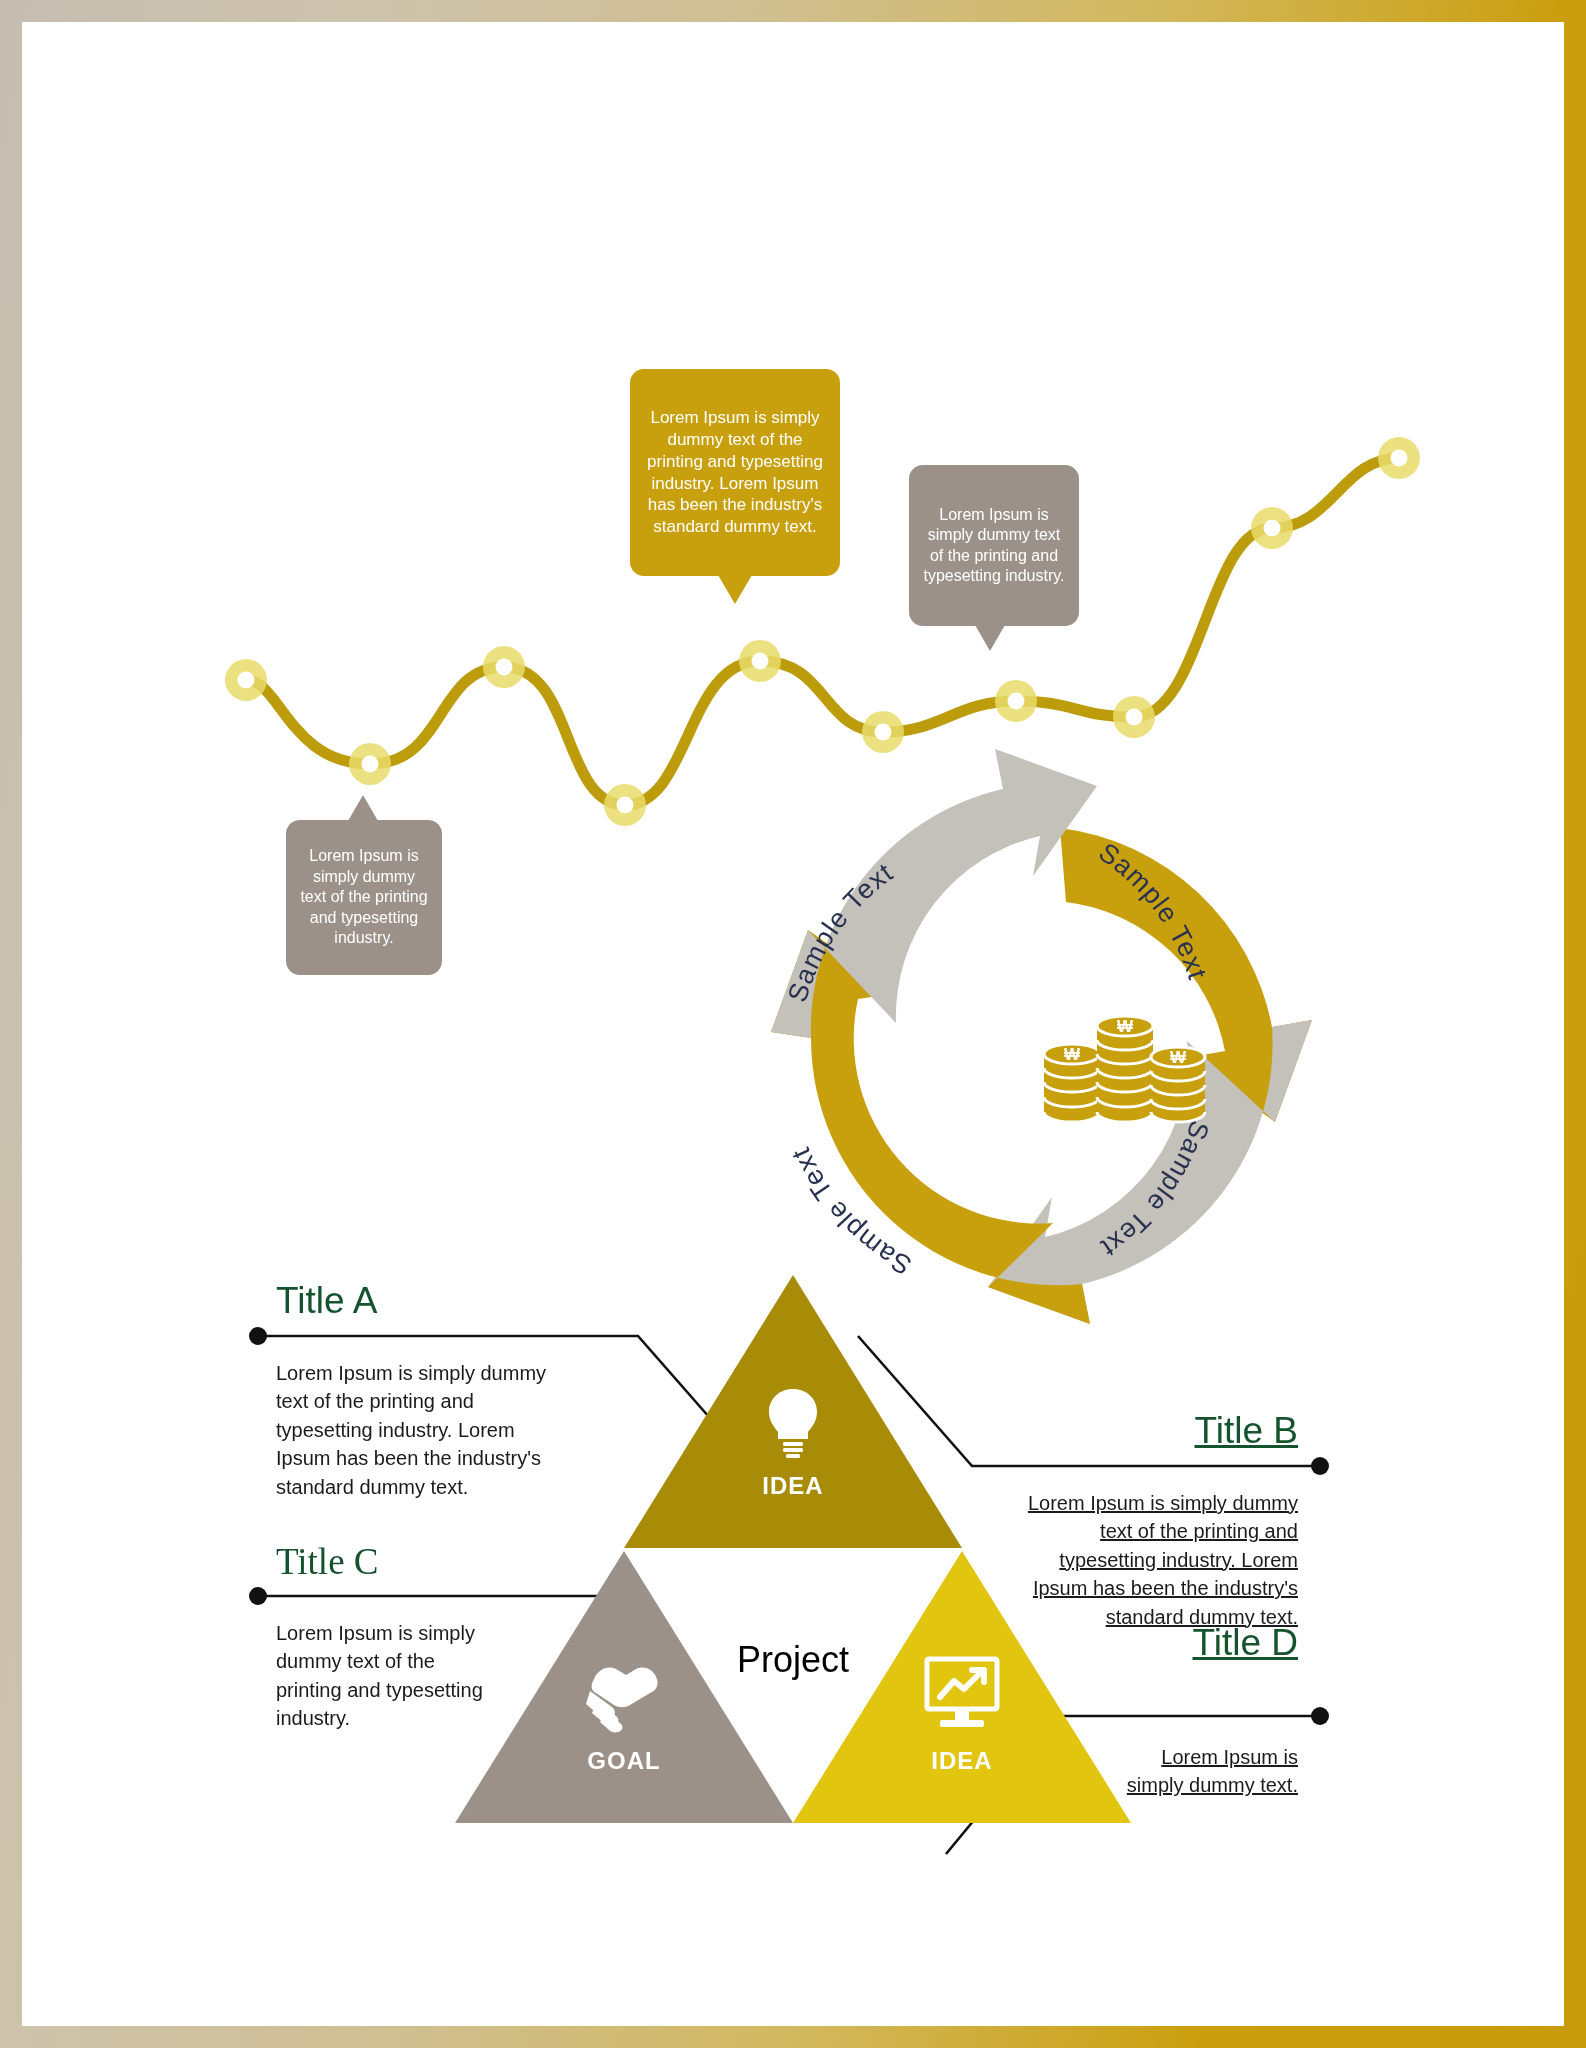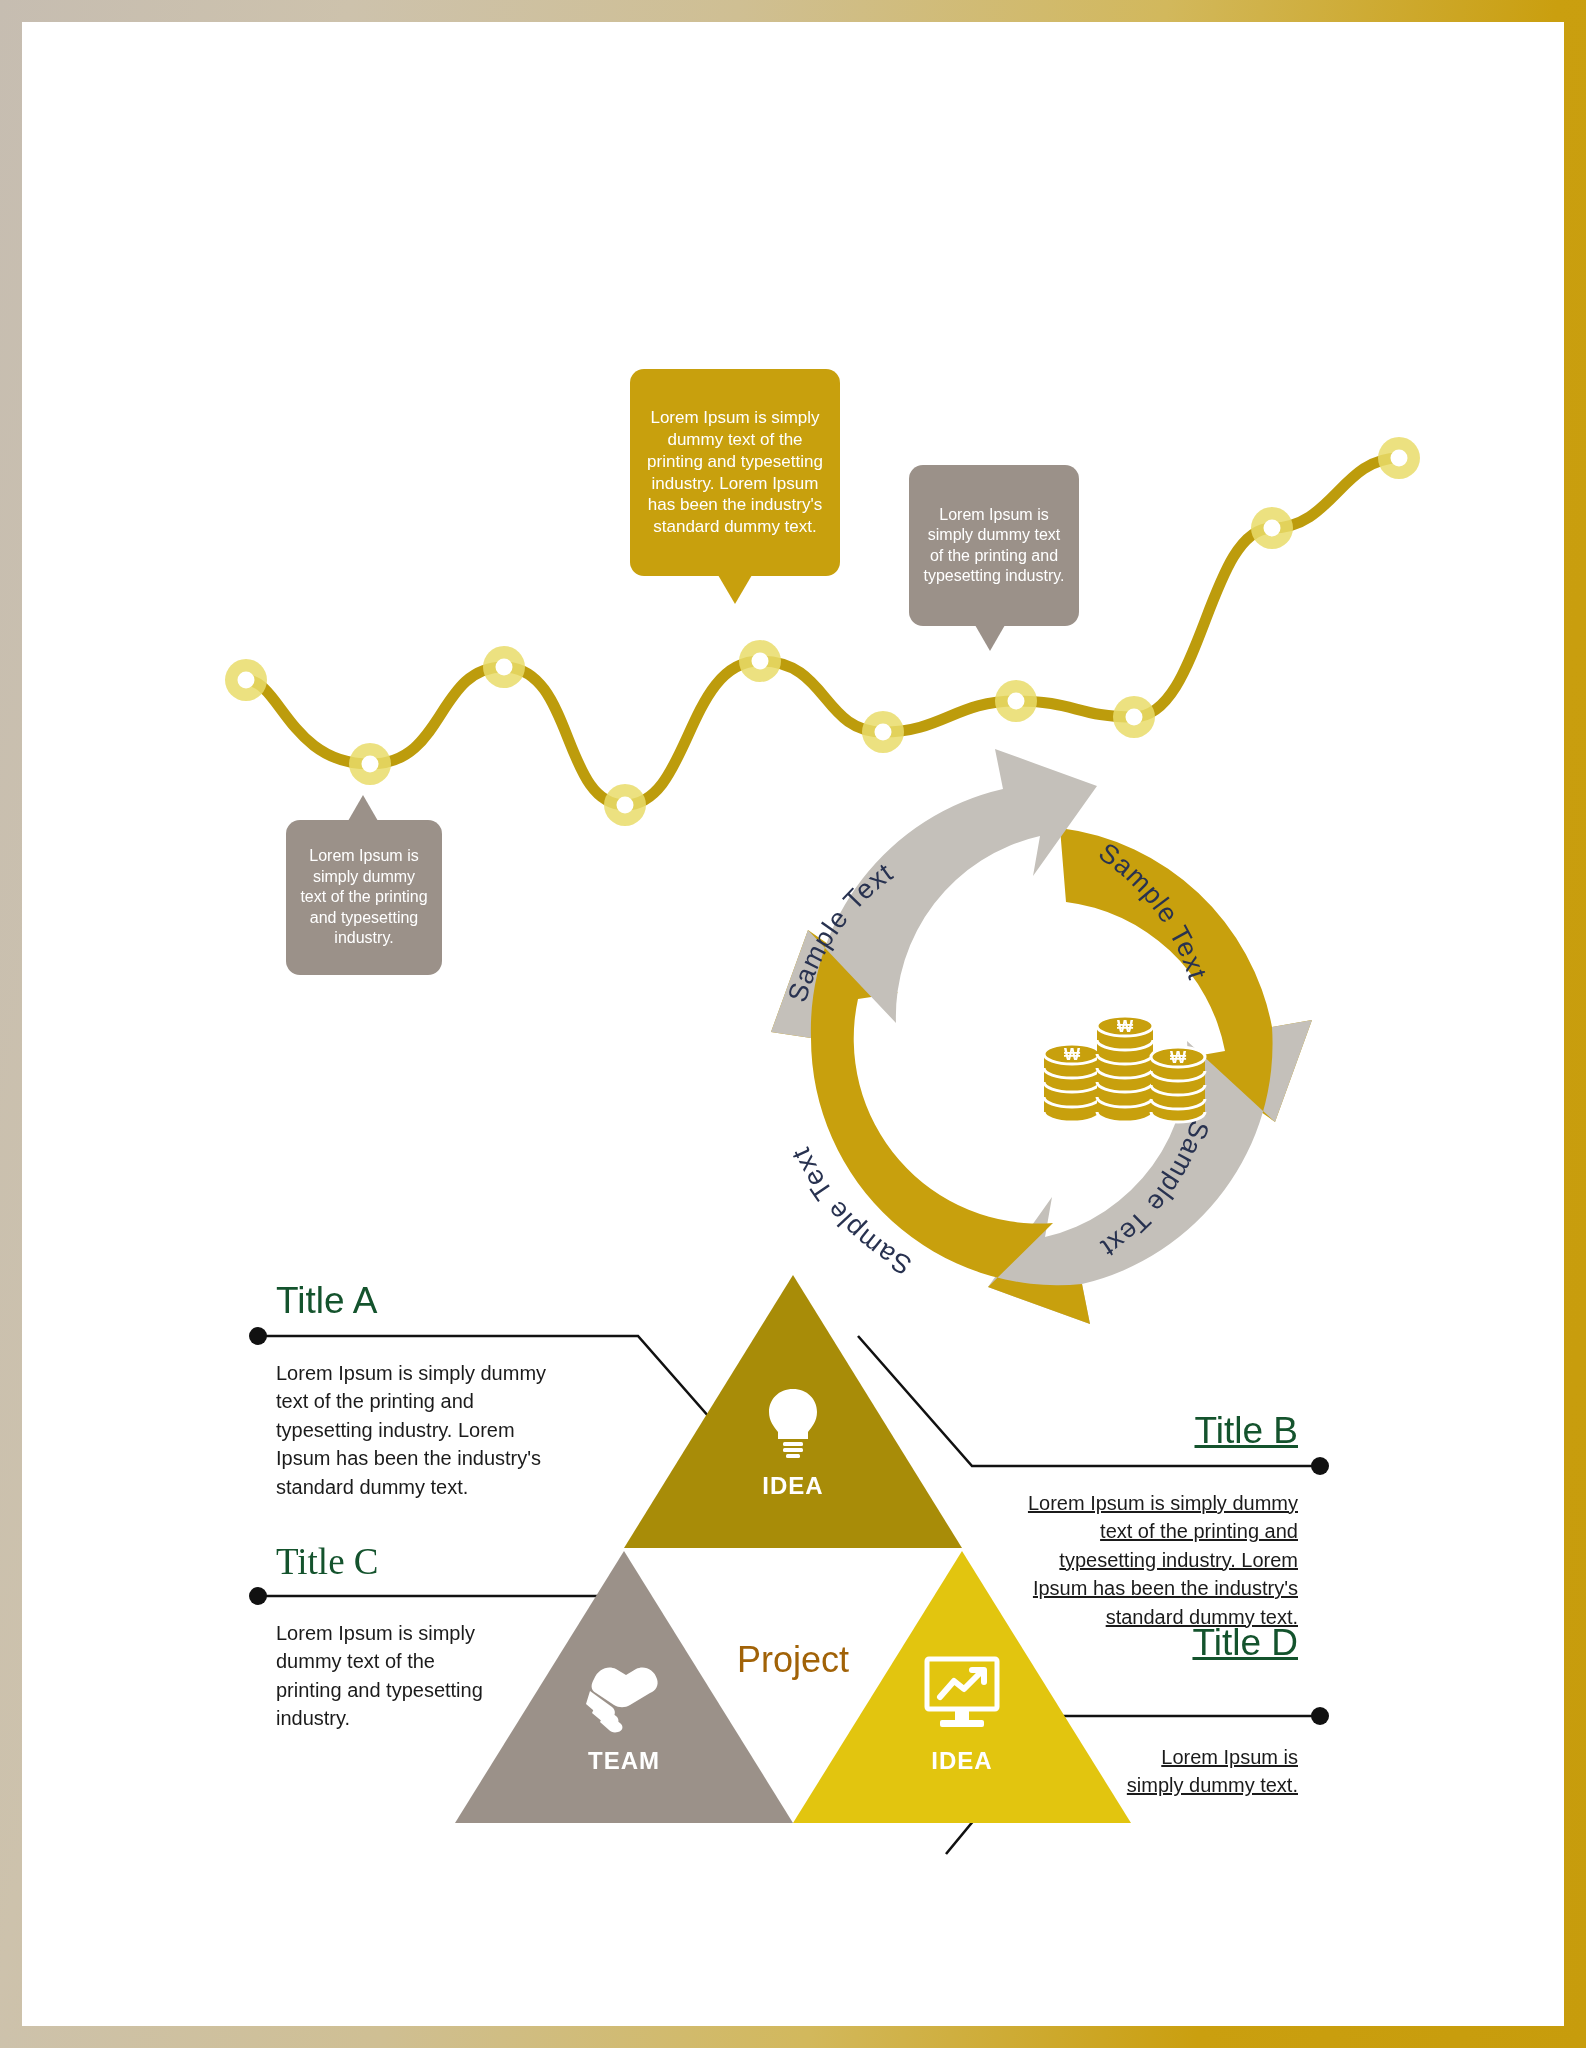--- a/index.html
+++ b/index.html
@@ -130,21 +130,21 @@
     position: absolute;
     color: #ffffff;
     font-family: "Liberation Sans", sans-serif;
     font-size: 24px;
     font-weight: 700;
     letter-spacing: 1px;
     text-align: center;
   }
   #project-label {
     position: absolute;
-    color: #a16207;
+    color: #000000;
     font-family: "Liberation Sans", sans-serif;
     font-size: 36px;
     font-weight: 400;
     text-align: center;
   }
 
   
   .tb-title {
     position: absolute;
     font-family: "Liberation Sans", sans-serif;
@@ -384,21 +384,21 @@
           <rect x="-35" y="-28" width="70" height="50" rx="2" fill="none" stroke="#ffffff" stroke-width="5"></rect>
           <path d="M-22,10 L -8,-6 L 2,2 L 20,-16" fill="none" stroke="#ffffff" stroke-width="6" stroke-linecap="round" stroke-linejoin="round"></path>
           <path d="M10,-17 L 22,-17 L 22,-5" fill="none" stroke="#ffffff" stroke-width="6" stroke-linecap="round" stroke-linejoin="round"></path>
           <rect x="-7" y="22" width="14" height="12" fill="#ffffff"></rect>
           <rect x="-22" y="33" width="44" height="7" rx="2" fill="#ffffff"></rect>
         </g>
       </g>
     </svg>
 
     <div class="tri-label" style="left:671px; top:1450px; width:200px;">IDEA</div>
-    <div class="tri-label" style="left:502px; top:1725px; width:200px;">TEAM</div>
+    <div class="tri-label" style="left:502px; top:1725px; width:200px;">GOAL</div>
     <div class="tri-label" style="left:840px; top:1725px; width:200px;">IDEA</div>
     <div id="project-label" style="left:671px; top:1617px; width:200px;">Project</div>
 
     <div class="tb-title align-left" style="left:254px; top:1258px;">Title A</div>
     <div class="tb-body align-left" style="left:254px; top:1337px; width:288px;">Lorem Ipsum  is simply dummy text of the printing and typesetting industry. Lorem Ipsum has been the industry's standard dummy text.</div>
 
     <div class="tb-title align-right" style="left:1022px; top:1388px; width:254px;">Title B</div>
     <div class="tb-body align-right" style="left:988px; top:1467px; width:288px;">Lorem Ipsum is simply dummy text of the printing and typesetting industry. Lorem Ipsum has been the industry's standard dummy text.</div>
 
     <div class="tb-title align-left" style="left:254px; top:1518px;font-family:Liberation Serif, serif;">Title C</div>

